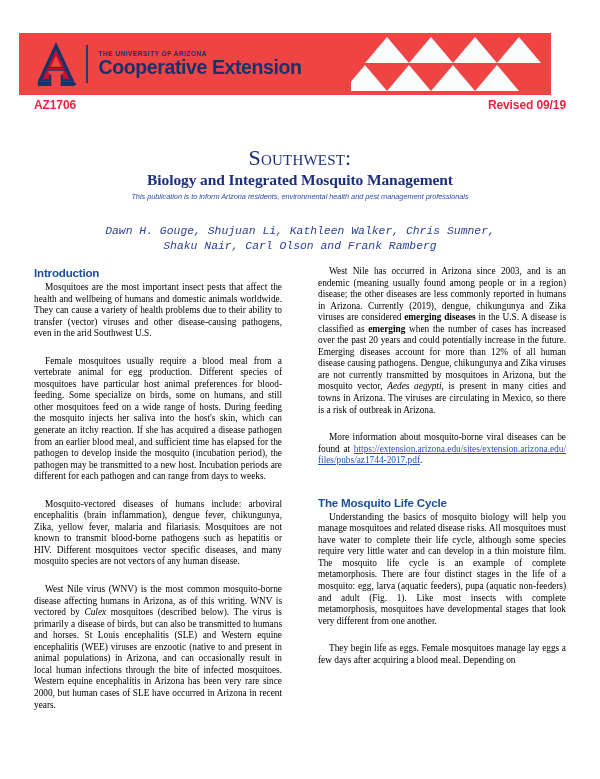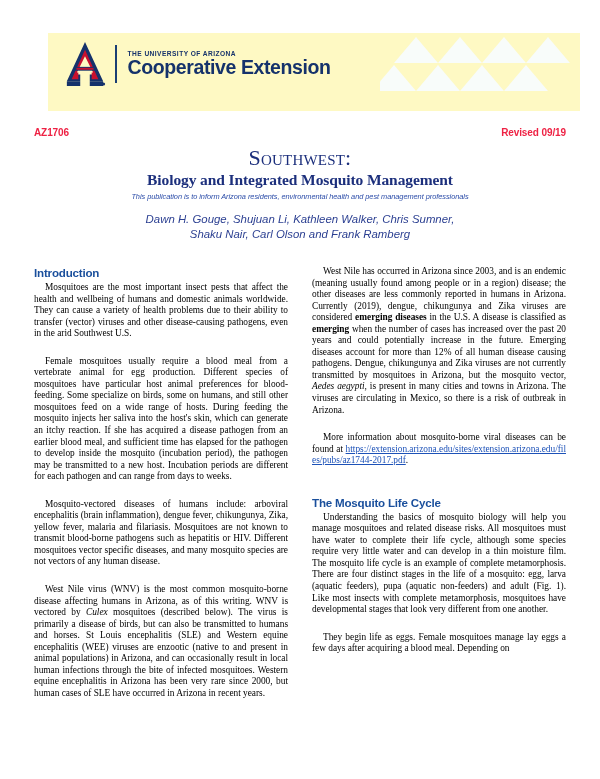--- a/index.html
+++ b/index.html
@@ -11,23 +11,23 @@
   body {
     font-family: "Liberation Serif", serif;
     color: #000000;
     position: relative;
     overflow: hidden;
   }
 
   
   .banner {
     position: absolute;
-    left: 48px; top: 33px;
-    width: 532px; height: 78px;
-    background: #fef9c3;
+    left: 19px; top: 33px;
+    width: 532px; height: 62px;
+    background: #ef4444;
     overflow: hidden;
   }
   .banner-pattern {
     position: absolute;
     right: 0; top: 0;
     width: 200px; height: 62px;
     opacity: 1;
   }
   .banner-inner {
     position: absolute;
@@ -57,26 +57,26 @@
     font-size: 19.5px;
     font-weight: bold;
     color: #15326b;
     letter-spacing: -0.4px;
     line-height: 1.02;
   }
 
   
   .pubrow {
     position: absolute;
-    left: 34px; top: 127px;
+    left: 34px; top: 98px;
     width: 532px;
     display: flex;
     justify-content: space-between;
     font-family: "Liberation Sans", sans-serif;
-    font-size: 10px;
+    font-size: 12px;
     font-weight: bold;
     color: #ee2244;
     letter-spacing: -0.1px;
   }
 
   
   .titleblock {
     position: absolute;
     left: 34px; top: 146px;
     width: 532px;
@@ -103,35 +103,35 @@
   }
   .title-note {
     font-family: "Liberation Sans", sans-serif;
     font-style: italic;
     font-size: 7.4px;
     color: #2b4ca8;
     margin-top: 2px;
     letter-spacing: -0.05px;
   }
   .authors {
-    font-family: Liberation Sans, sans-serif;
+    font-family: Liberation Mono, monospace;
     font-style: italic;
     font-size: 11.4px;
     color: #2b3f91;
     line-height: 1.32;
-    margin-top: 11px;
+    margin-top: 23px;
   }
 
   
   .columns {
     position: absolute;
     left: 34px; top: 266px;
     width: 532px; height: 500px;
     display: flex;
-    gap: 24px;
+    gap: 36px;
   }
   .col { width: 254px; }
 
   .sec-head {
     font-family: "Liberation Sans", sans-serif;
     font-weight: bold;
     font-size: 11.6px;
     color: #1a4f9c;
     margin: 0 0 3px 0;
     letter-spacing: -0.2px;

